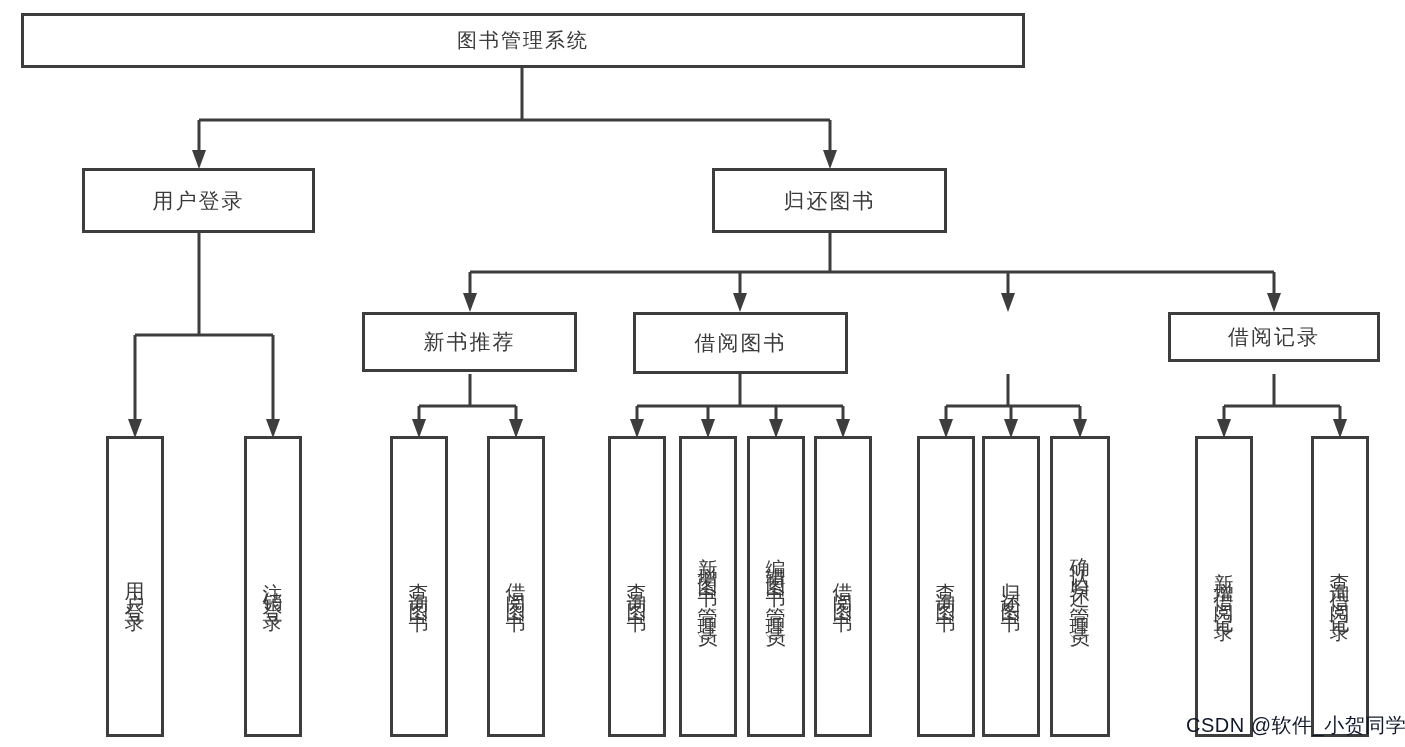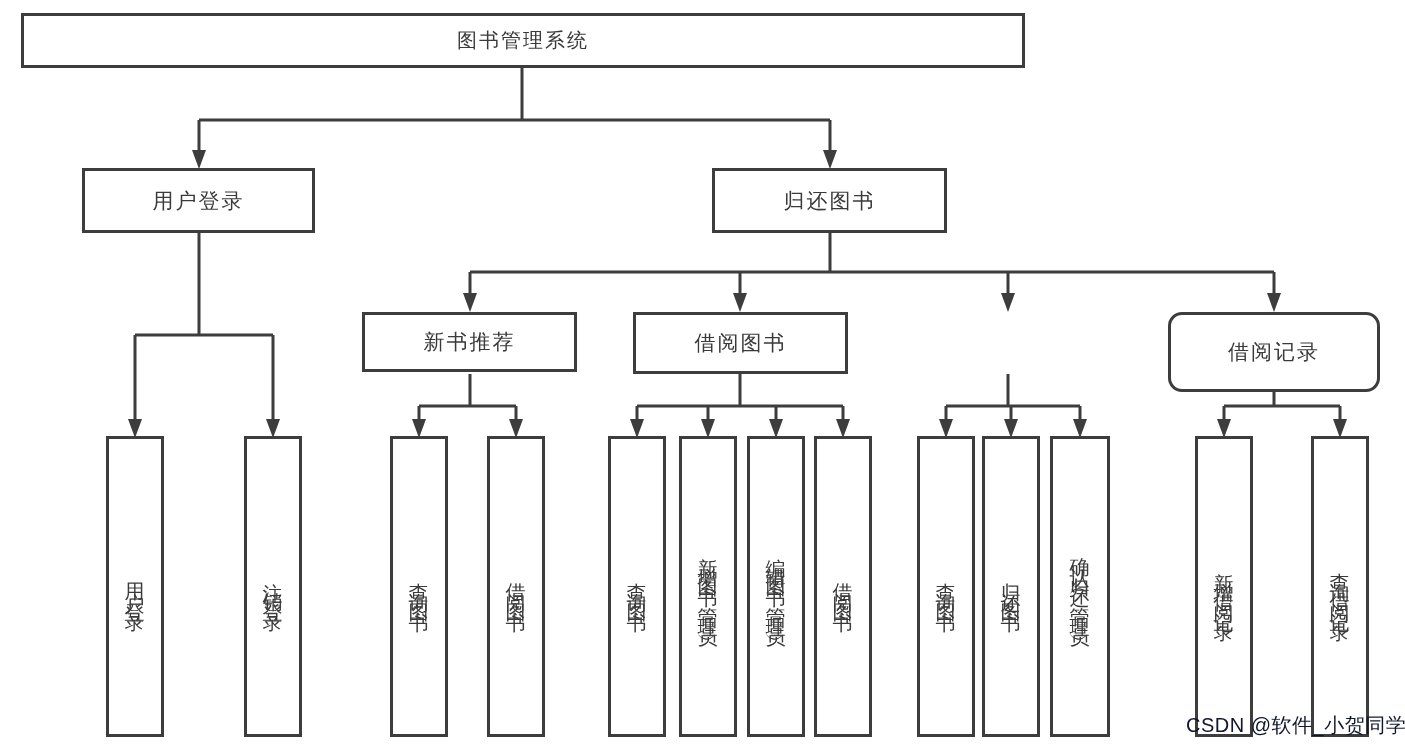--- a/index.html
+++ b/index.html
@@ -118,21 +118,21 @@
   <div class="box h" style="left:712px;top:168px;width:235px;height:65px;">
     <span>归还图书</span>
   </div>
 
   <div class="box h" style="left:362px;top:312px;width:215px;height:60px;font-family:Liberation Serif, serif;">
     <span>新书推荐</span>
   </div>
   <div class="box h" style="left:633px;top:312px;width:215px;height:62px;">
     <span>借阅图书</span>
   </div>
-  <div class="box h" style="left:1168px;top:312px;width:212px;height:80px;border-radius:14px;">
+  <div class="box h" style="left:1168px;top:312px;width:212px;height:50px;">
     <span>借阅记录</span>
   </div>
 
   <div class="box v" style="left:106px;top:436px;width:58px;height:301px;">
     <span>用户登录</span>
   </div>
   <div class="box v" style="left:244px;top:436px;width:58px;height:301px;">
     <span>注销登录</span>
   </div>
 

